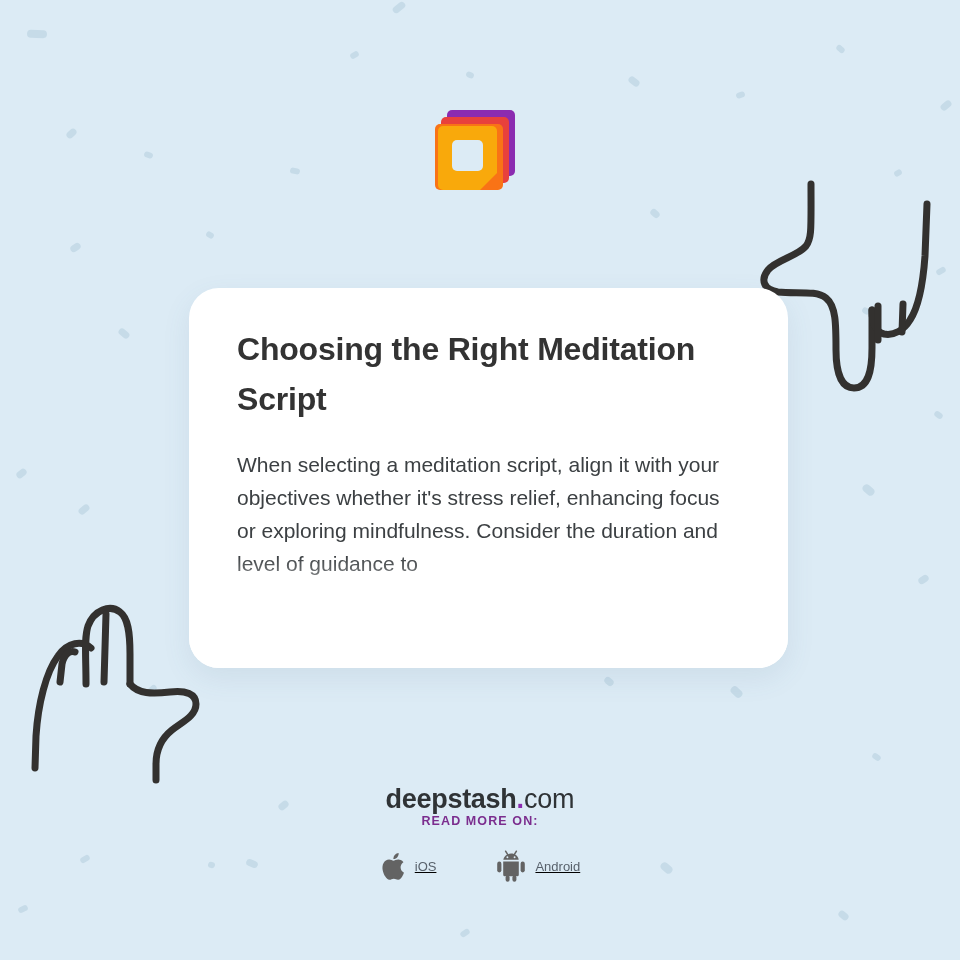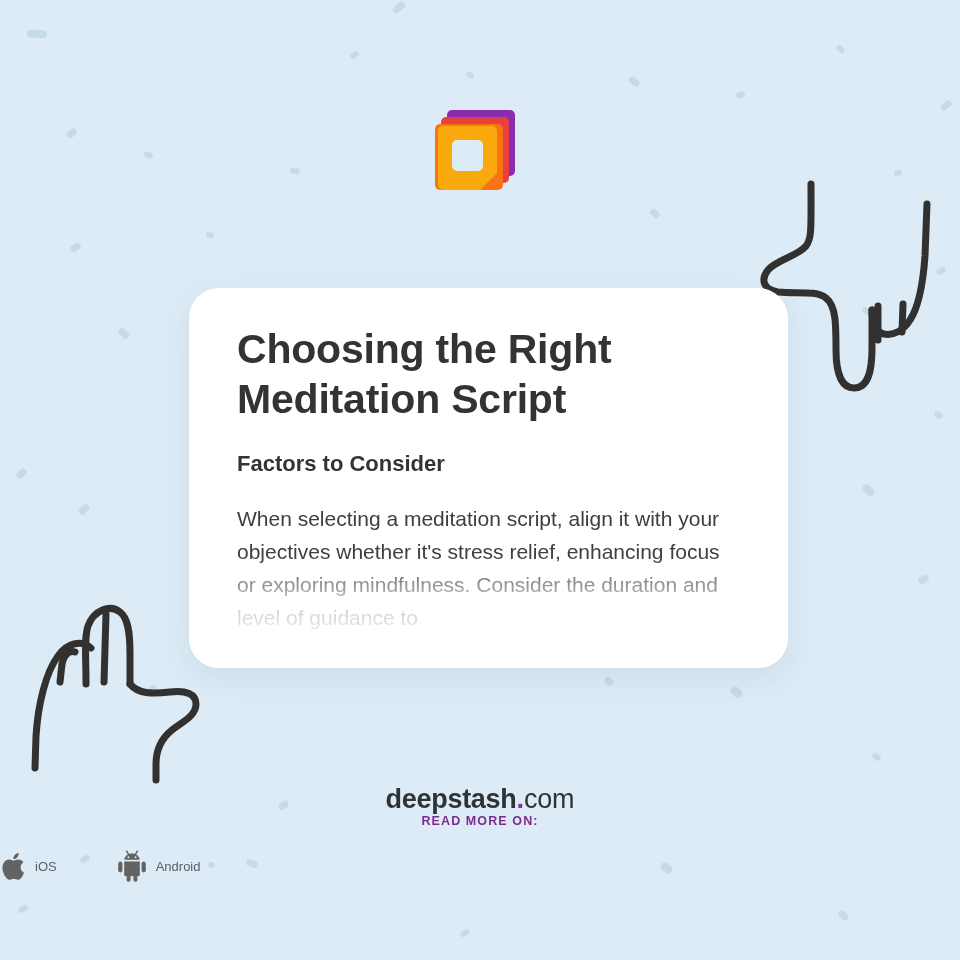--- a/index.html
+++ b/index.html
@@ -46,21 +46,21 @@
     width:599px; height:380px;
     background:#ffffff;
     border-radius:30px;
     box-shadow:0 10px 28px rgba(80,110,135,0.10);
     overflow:hidden;
   }
   #card-inner {
     padding:36px 48px 0 48px;
   }
   #card-title {
-    font-size:41px;
+    font-size:32px;
     font-weight:bold;
     line-height:50px;
     color:#333333;
     letter-spacing:-0.2px;
   }
   #card-subtitle {
     margin-top:26px;
     font-size:22px;
     font-weight:bold;
     line-height:28px;
@@ -98,22 +98,24 @@
     color:#2f3336;
     line-height:30px;
   }
   #brand .bold { font-weight:bold; letter-spacing:-0.3px; }
   #brand .dot  { color:#8b2bb0; font-weight:bold; }
   #brand .tld  { font-weight:normal; letter-spacing:-0.2px; }
 
   #stores {
     margin-top:22px;
     display:flex;
+    justify-content:center;
     align-items:center;
     gap:60px;
+    text-decoration:underline;
   }
   .store { display:flex; align-items:center; gap:9px; }
   .store svg { display:block; fill:#636363; }
   .store-label { font-size:13px; color:#58616b; }
 </style>
 </head>
 <body>
 
 <div id="stage">
 
@@ -188,21 +190,20 @@
         <path d="M68 132 C68 104 66 86 70 74 C76 58 92 52 102 60 C110 66 112 80 112 102 L112 132"></path>
         <path d="M112 132 C120 142 134 142 152 140 C168 138 178 142 178 152 C178 164 164 170 154 178 C144 186 138 196 138 212 L138 228"></path>
         <path d="M88 62 L86 130"></path>
       </g>
     </svg>
   </div>
 
   <div id="card">
     <div id="card-inner">
       <h1 id="card-title">Choosing the Right Meditation Script</h1>
-      <h2 id="card-subtitle">Factors to Consider</h2>
       <p id="card-body">When selecting a meditation script, align it with your objectives whether it's stress relief, enhancing focus or exploring mindfulness. Consider the duration and level of guidance to</p>
     </div>
     <div id="card-fade"></div>
   </div>
 
   <div id="footer">
     <div id="brand">
       <span class="bold">deepstash</span><span class="dot">.</span><span class="tld">com</span>
     </div>
 

